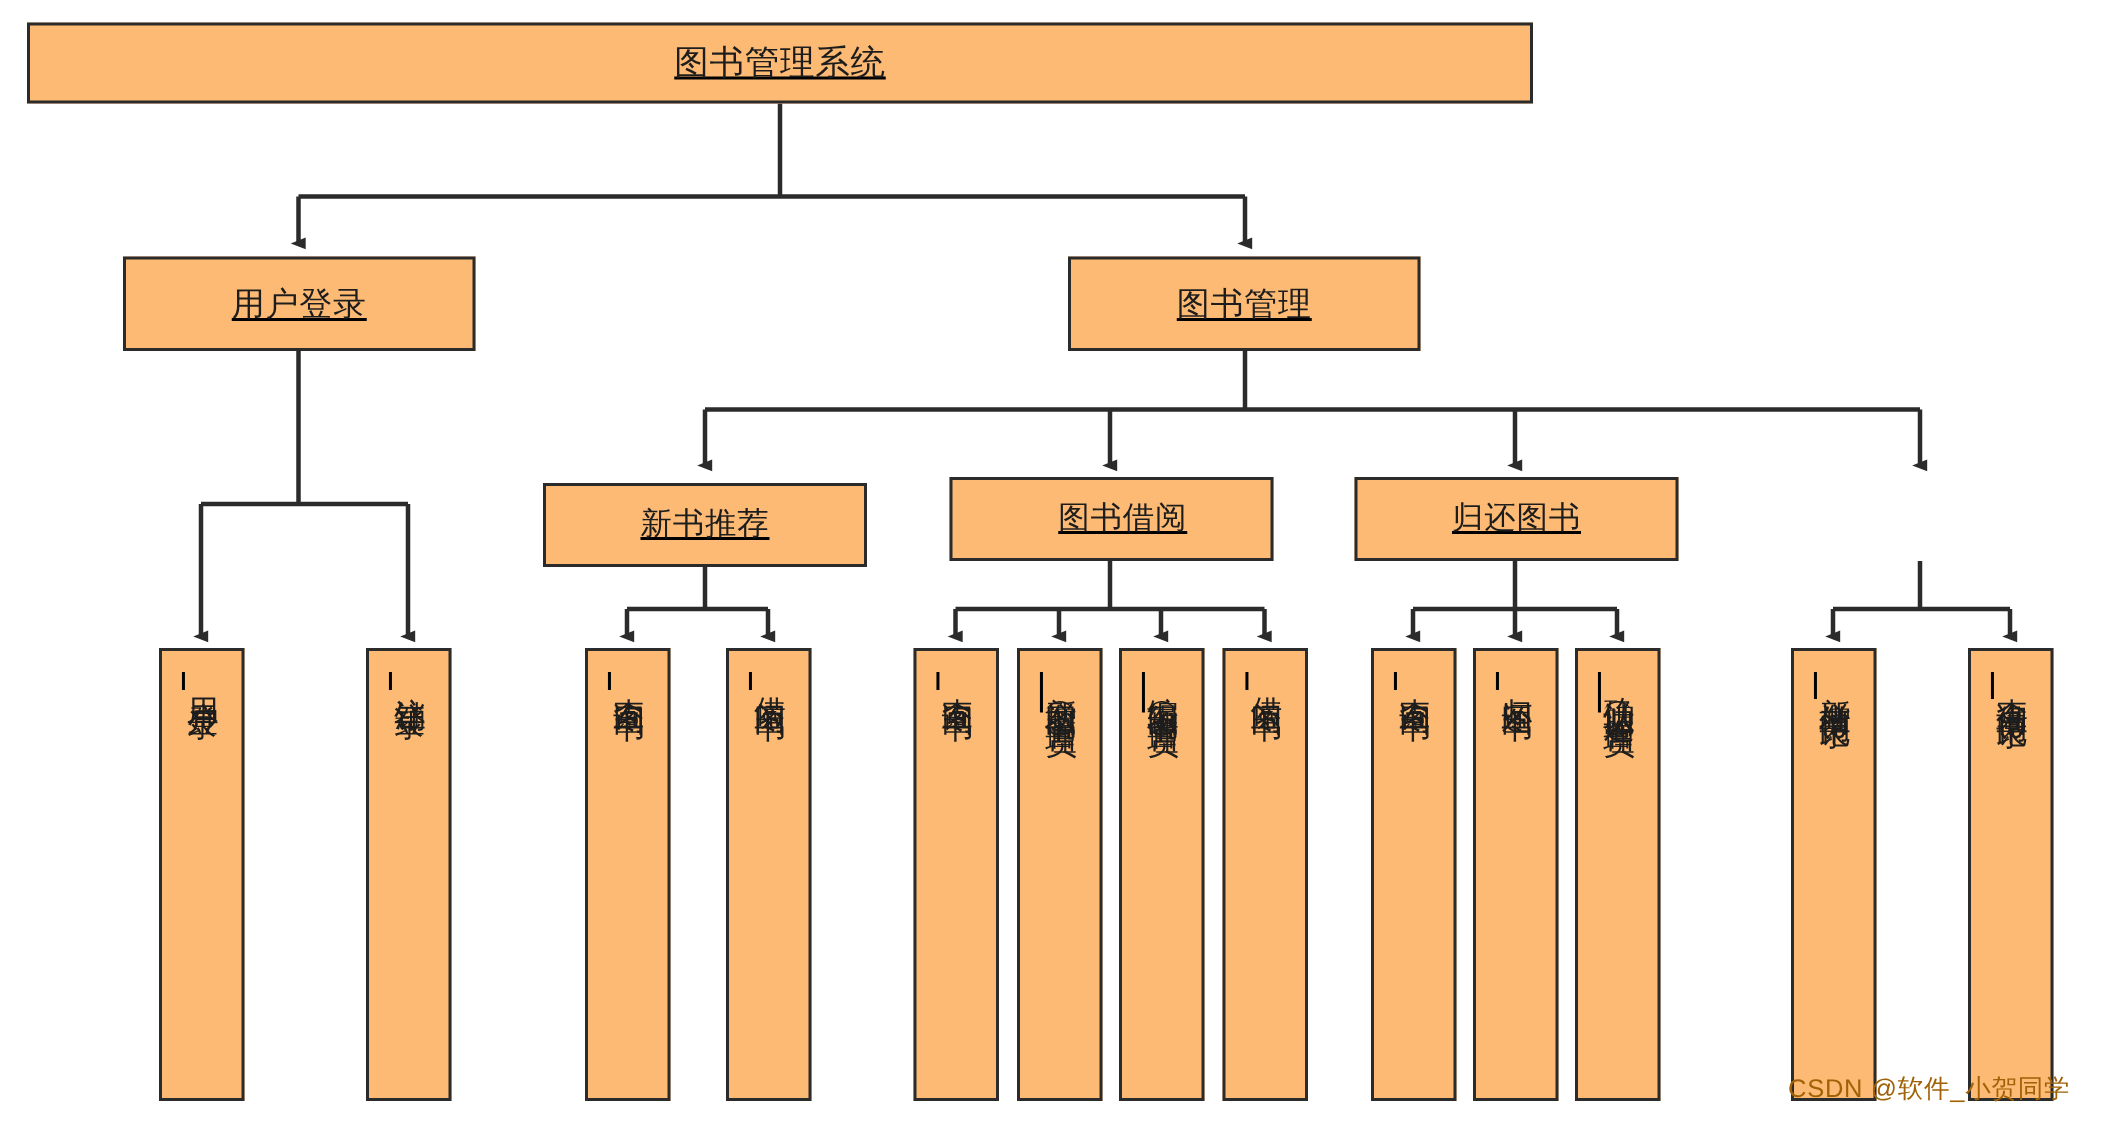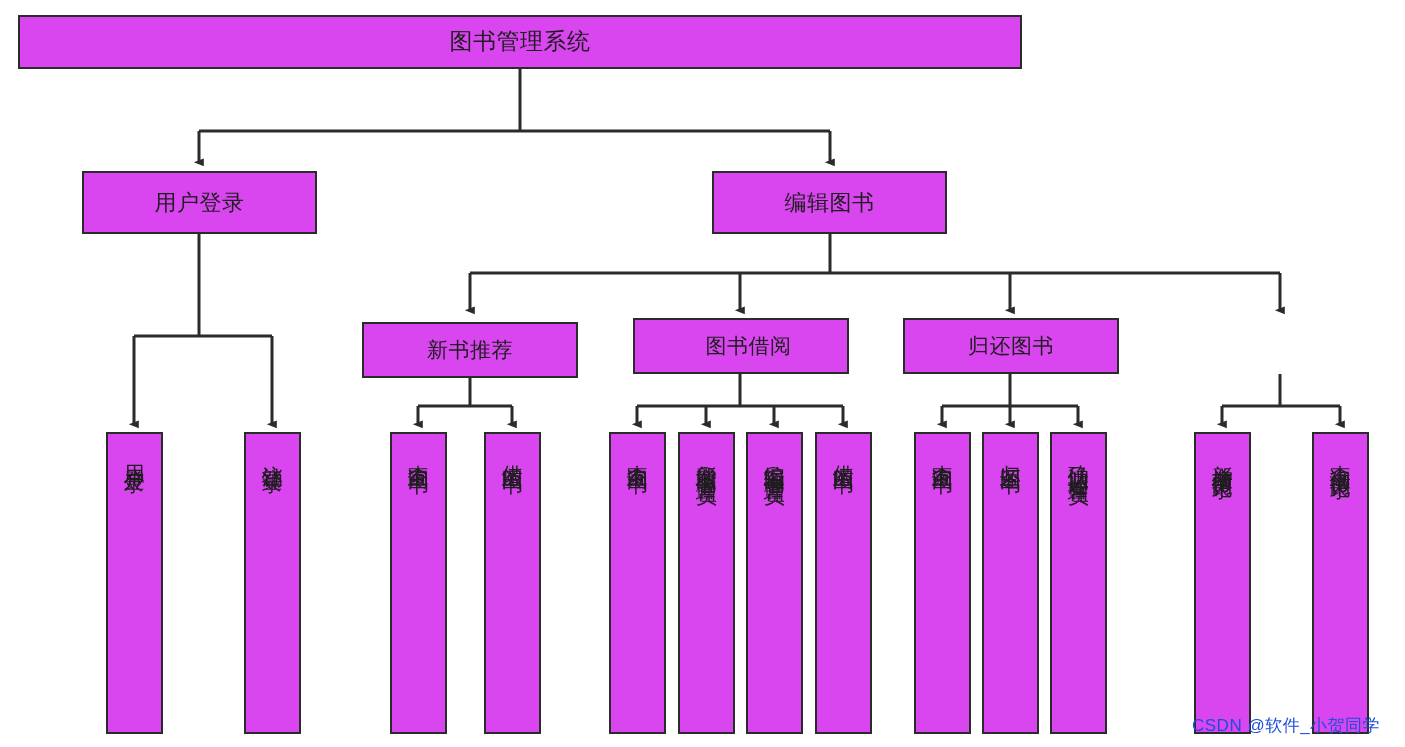--- a/index.html
+++ b/index.html
@@ -20,26 +20,27 @@
   svg.wires {
     position: absolute;
     left: 0;
     top: 0;
     width: 1405px;
     height: 747px;
   }
   .node {
     position: absolute;
     box-sizing: border-box;
-    background: #d946ef;
+    background: #fdba74;
     border: 2.5px solid #2b2b2b;
     display: flex;
     align-items: center;
     justify-content: center;
     z-index: 2;
+    text-decoration: underline;
   }
   .node-label {
     color: #1d1d1d;
     text-align: center;
     line-height: 1.18;
     letter-spacing: 0.5px;
   }
   .level0 .node-label { font-size: 23px; }
   .level1 .node-label { font-size: 22px; }
   .level2 .node-label { font-size: 21px; }
@@ -52,21 +53,21 @@
     writing-mode: vertical-rl;
     text-orientation: upright;
     font-size: 21px;
     line-height: 1.22;
     letter-spacing: 3px;
     white-space: nowrap;
   }
   .watermark {
     position: absolute;
     font-size: 17px;
-    color: #1d4ed8;
+    color: #a16207;
     white-space: nowrap;
     z-index: 5;
     letter-spacing: 0.5px;
   }
 </style>
 </head>
 <body>
 
 <div id="canvas">
 
@@ -124,21 +125,21 @@
   </svg>
 
   <div class="node level0" style="left:18px; top:15px; width:1004px; height:54px;">
     <span class="node-label">图书管理系统</span>
   </div>
 
   <div class="node level1" style="left:82px; top:171px; width:235px; height:63px;">
     <span class="node-label">用户登录</span>
   </div>
   <div class="node level1" style="left:712px; top:171px; width:235px; height:63px;">
-    <span class="node-label">编辑图书</span>
+    <span class="node-label">图书管理</span>
   </div>
 
   <div class="node level2" style="left:362px; top:322px; width:216px; height:56px;justify-content:center;">
     <span class="node-label">新书推荐</span>
   </div>
   <div class="node level2" style="left:633px; top:318px; width:216px; height:56px;padding-left:15px;">
     <span class="node-label">图书借阅</span>
   </div>
   <div class="node level2" style="left:903px; top:318px; width:216px; height:56px;">
     <span class="node-label">归还图书</span>

